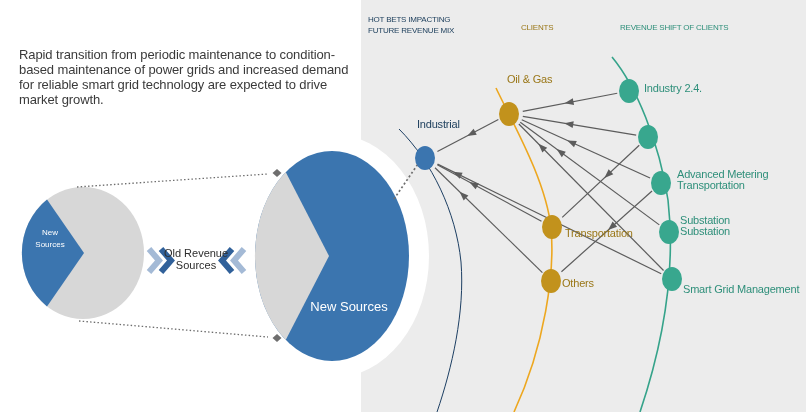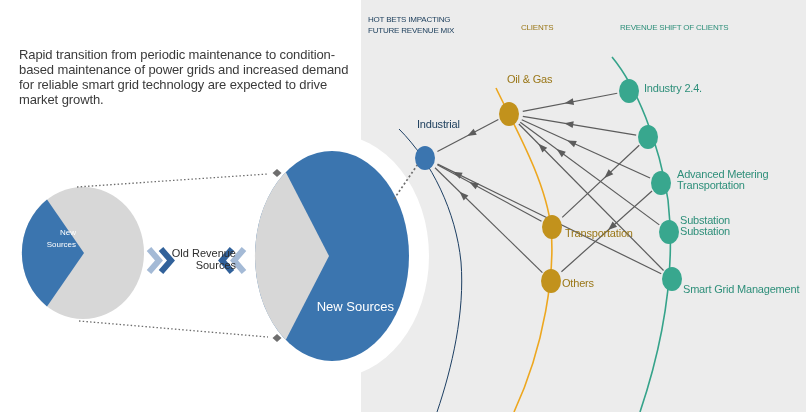--- a/index.html
+++ b/index.html
@@ -15,21 +15,21 @@
   .para{
     left:19px;top:47px;width:330px;white-space:normal;text-align:left;
     font-size:13px;line-height:15px;color:#3a3a3a;letter-spacing:-0.1px;
   }
   .hdr{font-size:8px;letter-spacing:-0.2px;line-height:10.5px;}
   .navy{color:#21425f;}
   .gold{color:#9a7718;}
   .teal{color:#2e8f7a;}
   .nl{font-size:11px;line-height:11px;letter-spacing:-0.2px;}
   .white{color:#ffffff;}
-  .ctr{text-align:right;}
+  .ctr{text-align:center;}
 </style>
 </head>
 <body>
 
 <div class="canvas">
 
   <div class="panel"></div>
 
   <svg class="overlay" width="806" height="412" viewBox="0 0 806 412">
 

